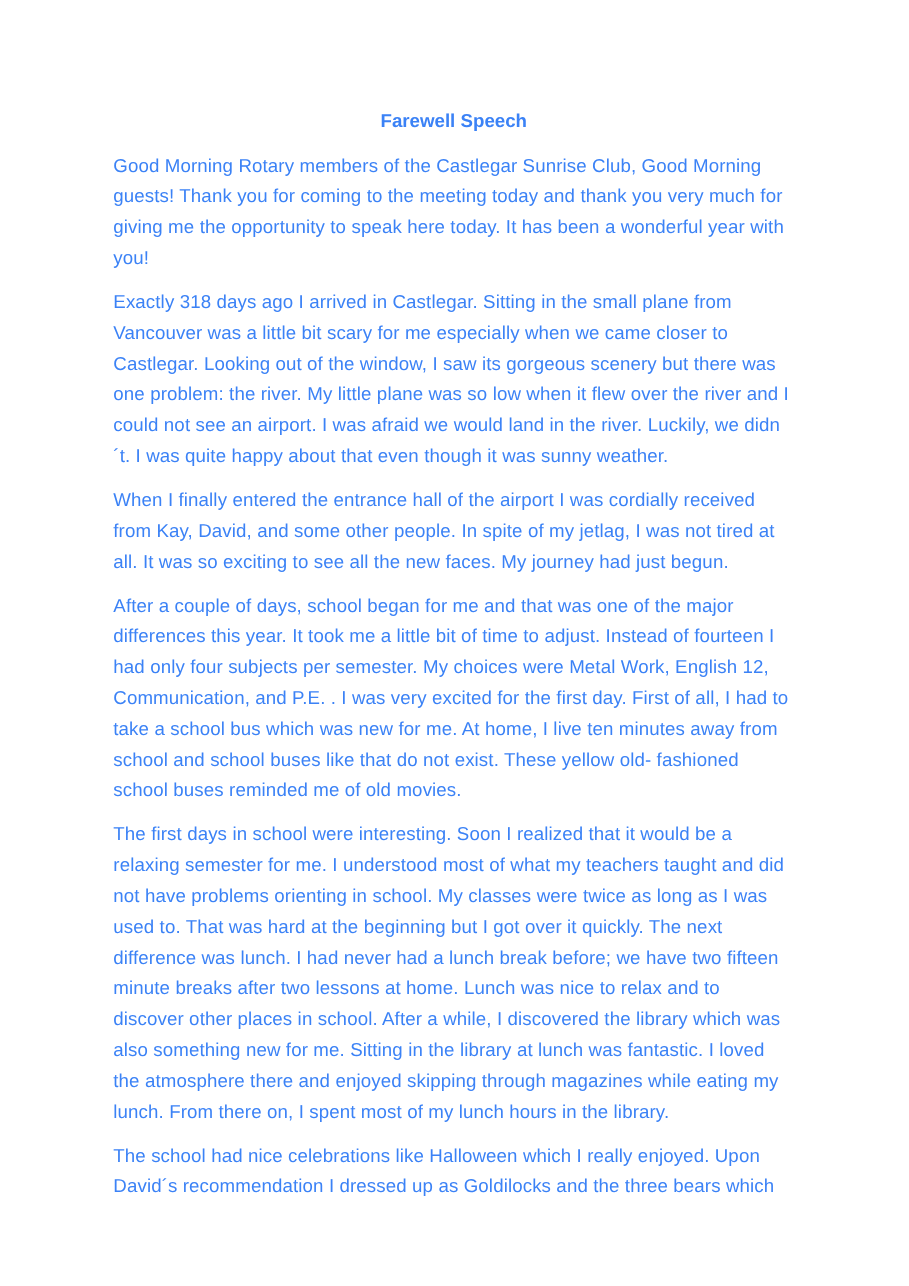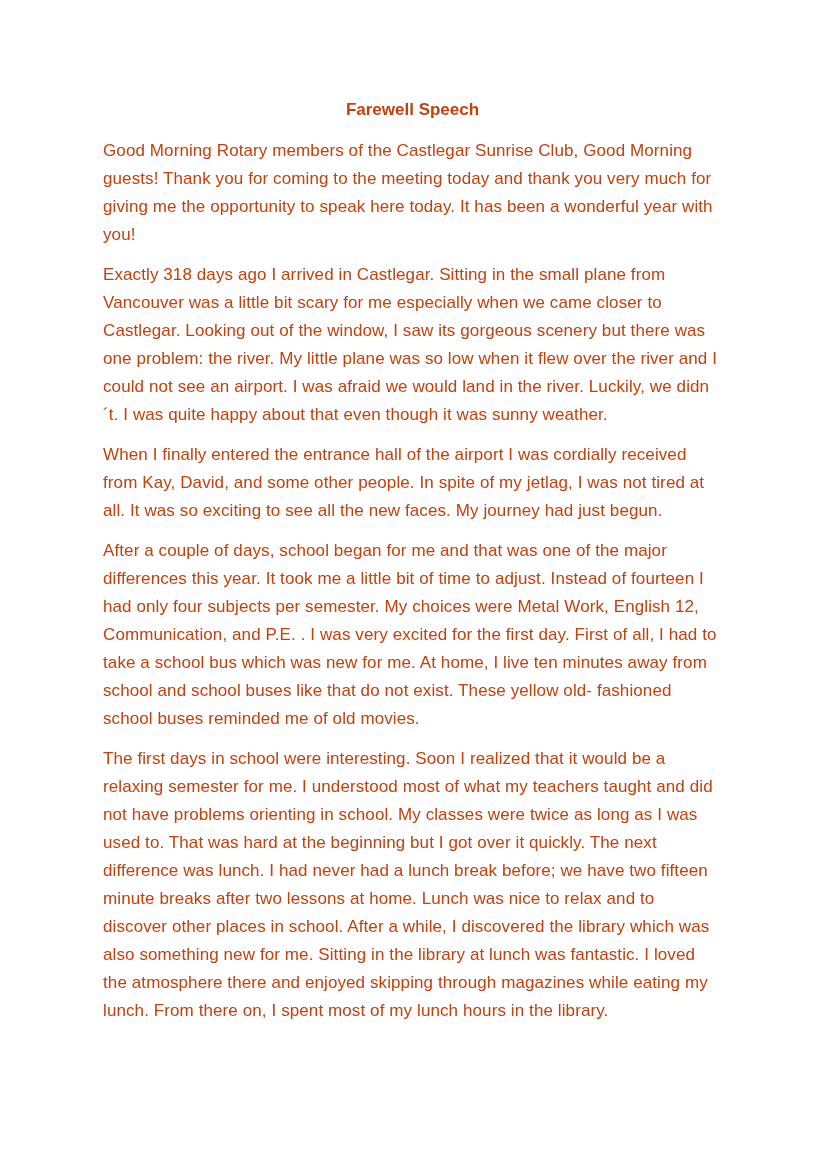--- a/index.html
+++ b/index.html
@@ -10,21 +10,21 @@
   .page {
     position: relative;
     width: 814px;
     height: 1169px;
     margin: 0 auto;
     background: #ffffff;
     box-sizing: border-box;
     padding: 96px 98px 0 97px;
     overflow: hidden;
     font-family: "Liberation Sans", sans-serif;
-    color: #c2410c;
+    color: #3b82f6;
   }
   .doc-title {
     font-size: 17px;
     font-weight: bold;
     line-height: 28px;
     text-align: center;
     margin: 0 0 13px 0;
   }
   .para {
     font-size: 17px;
@@ -44,13 +44,14 @@
   <p class="para">Good Morning Rotary members of the Castlegar Sunrise Club, Good Morning guests! Thank you for coming to the meeting today and thank you very much for giving me the opportunity to speak here today. It has been a wonderful year with you!</p>
 
   <p class="para">Exactly 318 days ago I arrived in Castlegar. Sitting in the small plane from Vancouver was a little bit scary for me especially when we came closer to Castlegar. Looking out of the window, I saw its gorgeous scenery but there was one problem: the river. My little plane was so low when it flew over the river and I could not see an airport. I was afraid we would land in the river. Luckily, we didn´t. I was quite happy about that even though it was sunny weather.</p>
 
   <p class="para">When I finally entered the entrance hall of the airport I was cordially received from Kay, David, and some other people. In spite of my jetlag, I was not tired at all. It was so exciting to see all the new faces. My journey had just begun.</p>
 
   <p class="para">After a couple of days, school began for me and that was one of the major differences this year. It took me a little bit of time to adjust. Instead of fourteen I had only four subjects per semester. My choices were Metal Work, English 12, Communication, and P.E. . I was very excited for the first day. First of all, I had to take a school bus which was new for me. At home, I live ten minutes away from school and school buses like that do not exist. These yellow old- fashioned school buses reminded me of old movies.</p>
 
   <p class="para">The first days in school were interesting. Soon I realized that it would be a relaxing semester for me. I understood most of what my teachers taught and did not have problems orienting in school. My classes were twice as long as I was used to. That was hard at the beginning but I got over it quickly. The next difference was lunch. I had never had a lunch break before; we have two fifteen minute breaks after two lessons at home. Lunch was nice to relax and to discover other places in school. After a while, I discovered the library which was also something new for me. Sitting in the library at lunch was fantastic. I loved the atmosphere there and enjoyed skipping through magazines while eating my lunch. From there on, I spent most of my lunch hours in the library.</p>
 
+  <p class="para">The school had nice celebrations like Halloween which I really enjoyed. Upon David´s recommendation I dressed up as Goldilocks and the three bears which</p>
 </div>
 
 </body></html>

